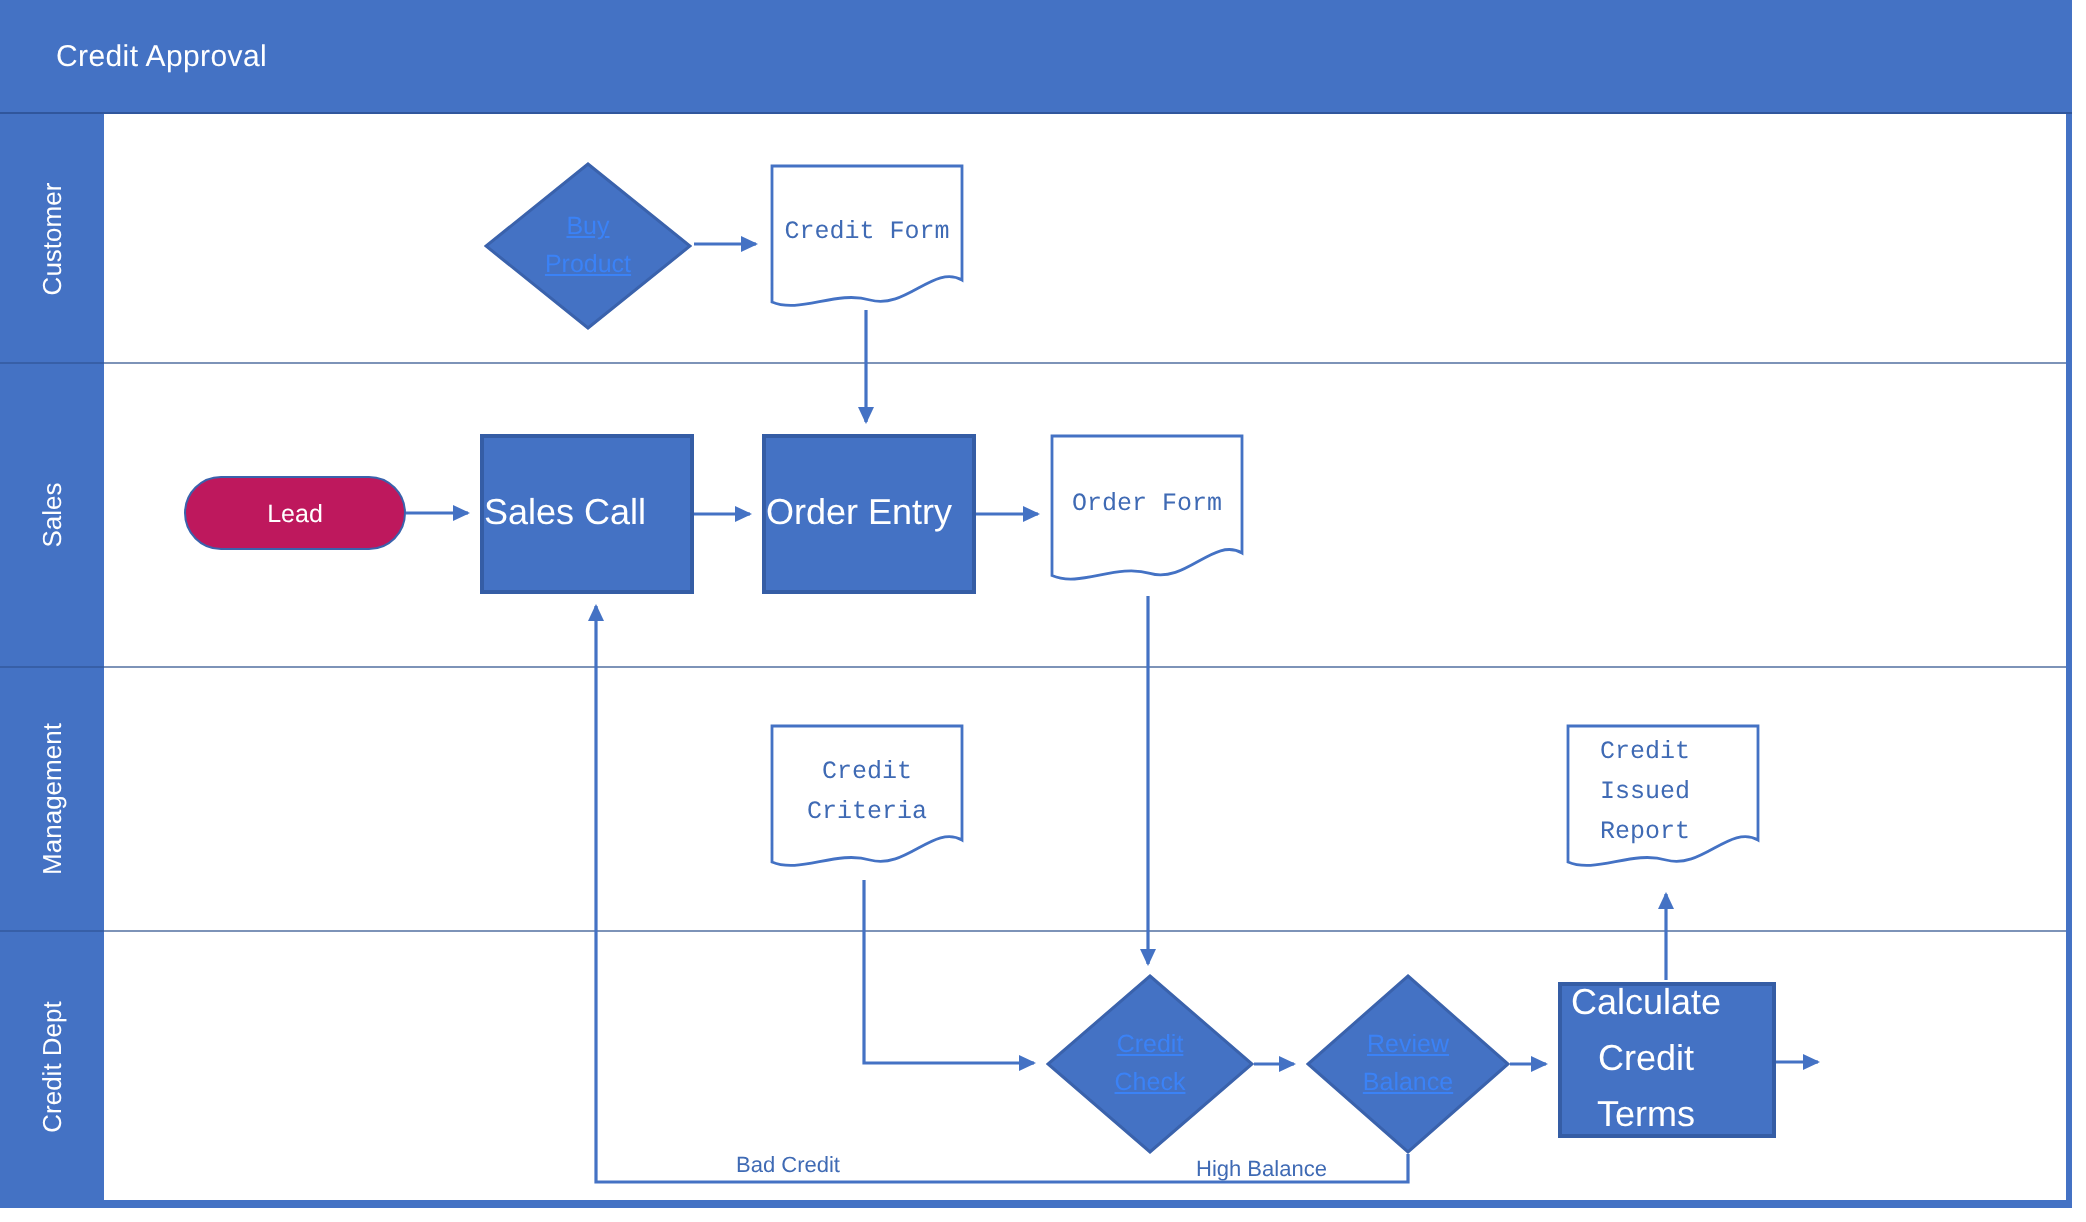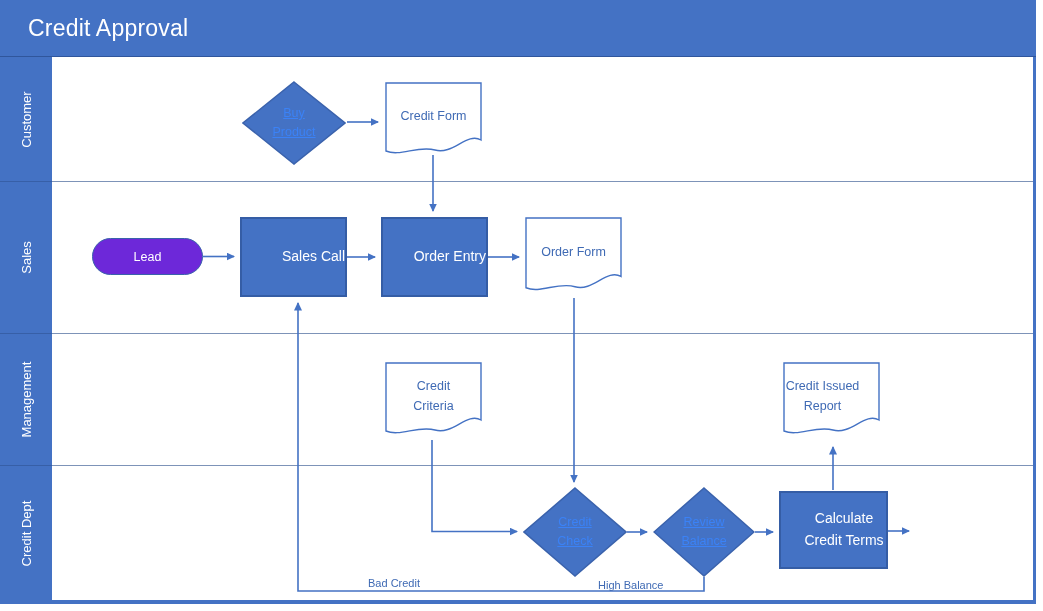--- a/index.html
+++ b/index.html
@@ -2,43 +2,43 @@
 <html><head>
 <meta charset="utf-8">
 <style>
   html,body{margin:0;padding:0;background:#fff;}
   body{font-family:"Liberation Sans",sans-serif;}
   #canvas{position:relative;width:1043px;height:611px;background:#fff;overflow:hidden;}
 
   
   .titlebar{position:absolute;left:0;top:0;width:1036px;height:57px;background:#4472C4;}
   .titlebar .title{position:absolute;left:28px;top:0;height:57px;line-height:57px;
-    color:#fff;font-size:23px;letter-spacing:.2px;}
+    color:#fff;font-size:15px;letter-spacing:.2px;}
   .title-underline{position:absolute;left:0;top:56px;width:1036px;height:1px;background:#30569c;}
   .lane-strip{position:absolute;left:0;top:57px;width:52px;height:543px;background:#4472C4;}
   .right-border{position:absolute;left:1033px;top:57px;width:3px;height:543px;background:#4472C4;}
   .bottom-border{position:absolute;left:0;top:600px;width:1036px;height:4px;background:#4472C4;}
   .lane-line{position:absolute;left:52px;width:981px;height:1px;background:#7d93b8;}
   .lane-line-strip{position:absolute;left:0;width:52px;height:1px;background:#2d5190;opacity:.55;}
   .lane-label{position:absolute;left:26px;width:150px;margin-left:-75px;text-align:center;
     color:#fff;font-size:13px;transform:rotate(-90deg);transform-origin:center;}
 
   
   .node{position:absolute;}
   .proc{background:#4472C4;border:2px solid #355da5;box-sizing:border-box;
-    display:flex;align-items:center;justify-content:flex-end;text-align:center;
-    color:#fff;font-size:14px;line-height:1.55;}
-  .stadium{background:#6d28d9;border:1.5px solid #3a62ac;border-radius:19px;box-sizing:border-box;
+    display:flex;align-items:center;justify-content:flex-start;text-align:center;
+    color:#fff;font-size:18px;line-height:1.55;}
+  .stadium{background:#be185d;border:1.5px solid #3a62ac;border-radius:19px;box-sizing:border-box;
     display:flex;align-items:center;justify-content:center;color:#fff;font-size:12.5px;}
   .diamond-label{position:absolute;inset:0;display:flex;align-items:center;justify-content:center;
     text-align:center;color:#3b82f6;font-size:12.5px;line-height:1.5;text-decoration:underline;}
   .diamond-label span{display:block;width:62px;}
   .doc-label{position:absolute;left:0;right:0;top:6px;bottom:16px;display:flex;align-items:center;
     justify-content:center;text-align:center;color:#3f6ab4;font-size:12.5px;line-height:1.6;}
-  .doc-label span{display:block;width:88px;}
+  .doc-label span{display:block;width:88px;font-family:Liberation Mono, monospace;}
   .edge-label{position:absolute;color:#3f6ab4;font-size:11px;background:transparent;}
   svg.shape{position:absolute;left:0;top:0;}
   #connectors{position:absolute;left:0;top:0;pointer-events:none;}
 </style>
 </head>
 <body>
 
 <div id="canvas">
 
   <div class="titlebar">

